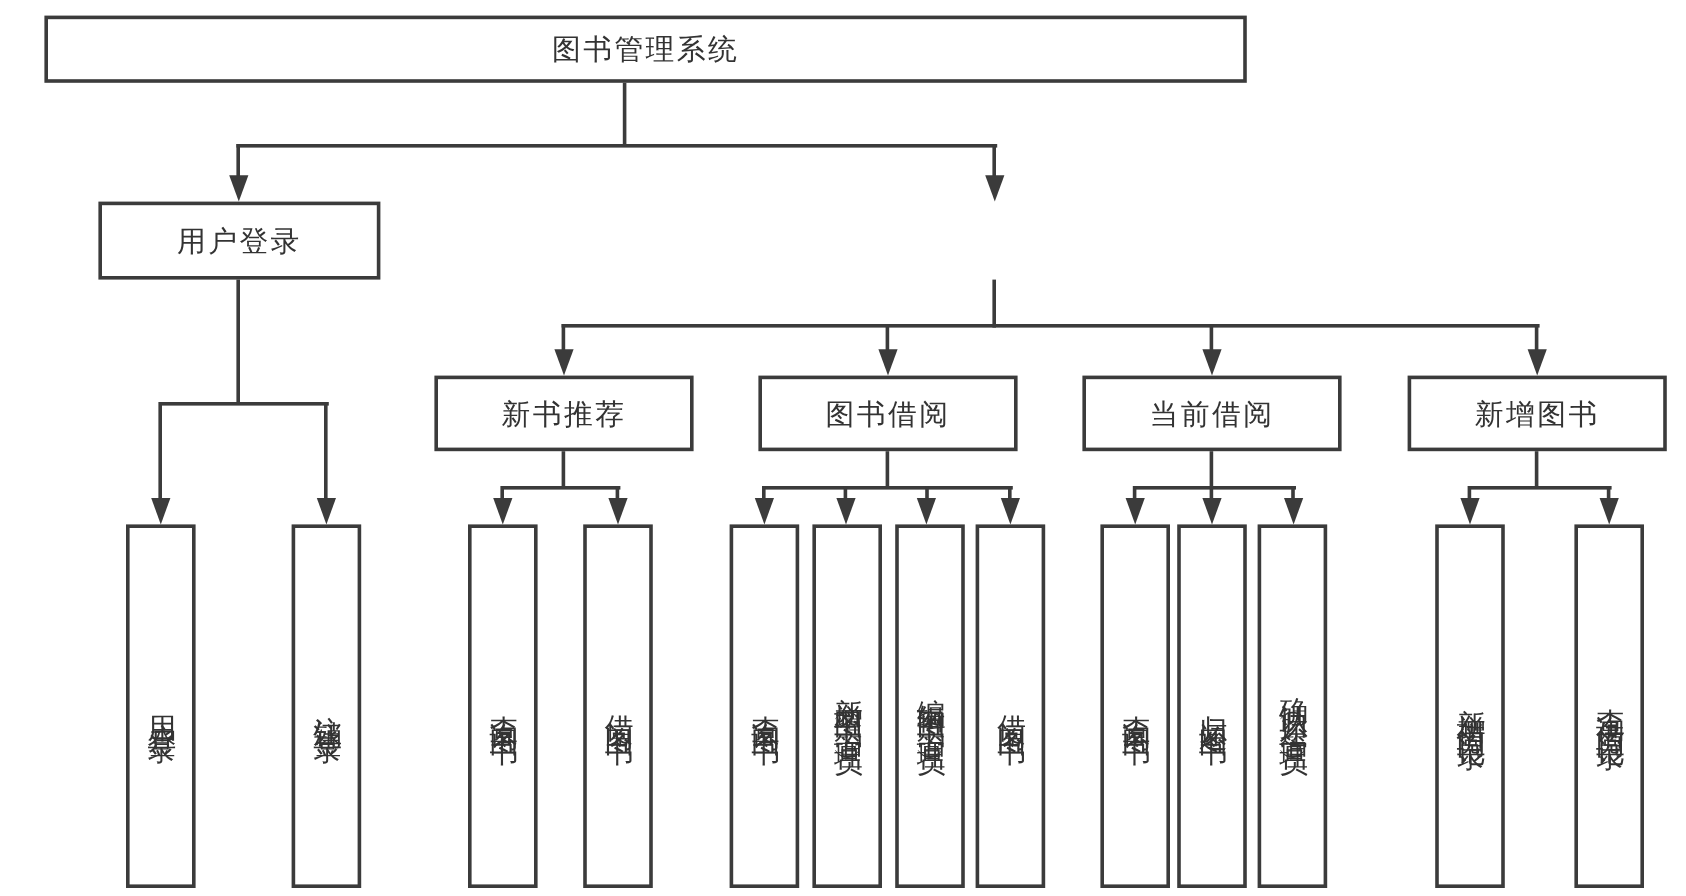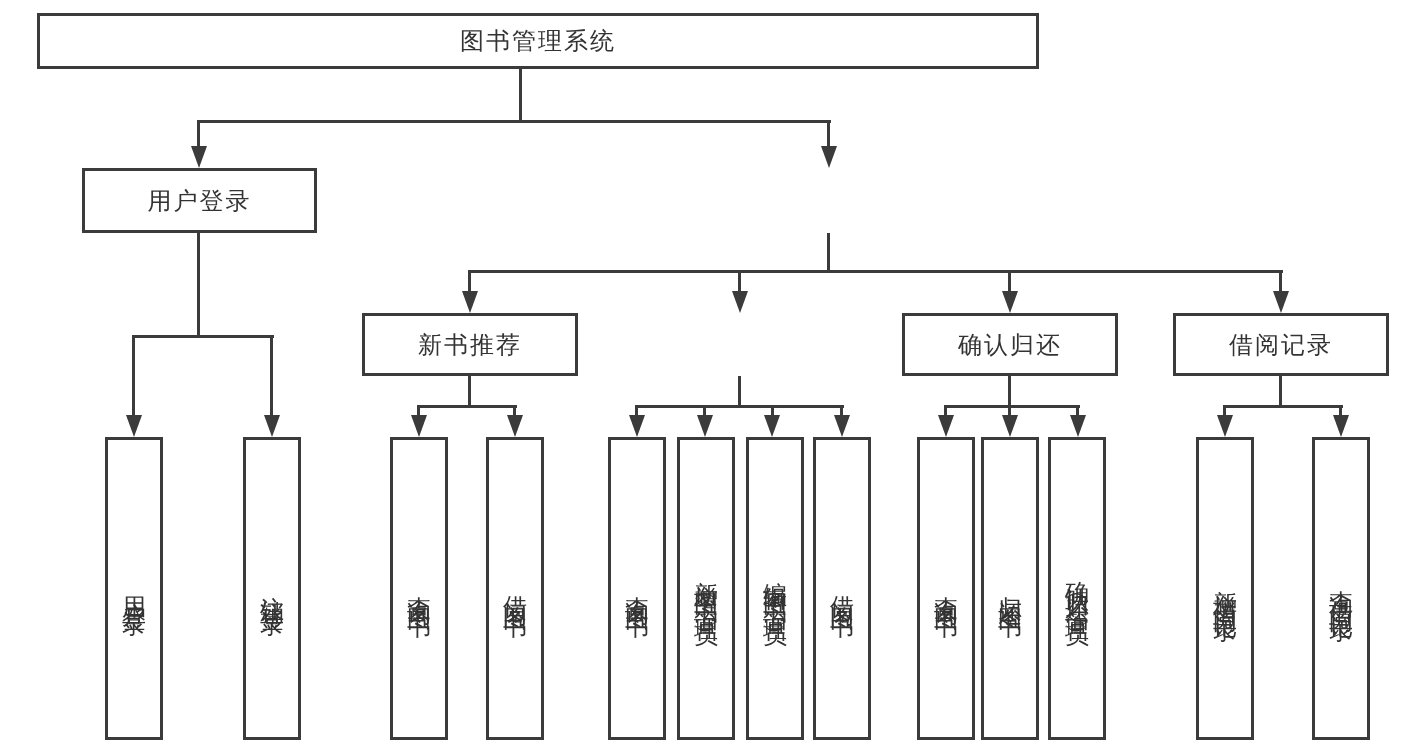--- a/index.html
+++ b/index.html
@@ -71,22 +71,23 @@
 </head>
 <body>
 
 <div class="canvas">
 
   <div class="hbox" style="left:37px; top:13px; width:1002px; height:56px;">图书管理系统</div>
 
   <div class="hbox" style="left:82px; top:168px; width:235px; height:65px;">用户登录</div>
 
   <div class="hbox" style="left:362px; top:313px; width:216px; height:63px;">新书推荐</div>
-  <div class="hbox" style="left:902px; top:313px; width:216px; height:63px;">确认归还</div>
-  <div class="hbox" style="left:1173px; top:313px; width:216px; height:63px;">借阅记录</div>
+  <div class="hbox" style="left:632px; top:313px; width:216px; height:63px;">图书借阅</div>
+  <div class="hbox" style="left:902px; top:313px; width:216px; height:63px;">当前借阅</div>
+  <div class="hbox" style="left:1173px; top:313px; width:216px; height:63px;">新增图书</div>
 
   <div class="vbox" style="left:105px;">
     <span>用户登录</span>
   </div>
   <div class="vbox" style="left:243px;">
     <span>注销登录</span>
   </div>
 
   <div class="vbox" style="left:390px;">
     <span>查询图书</span>

